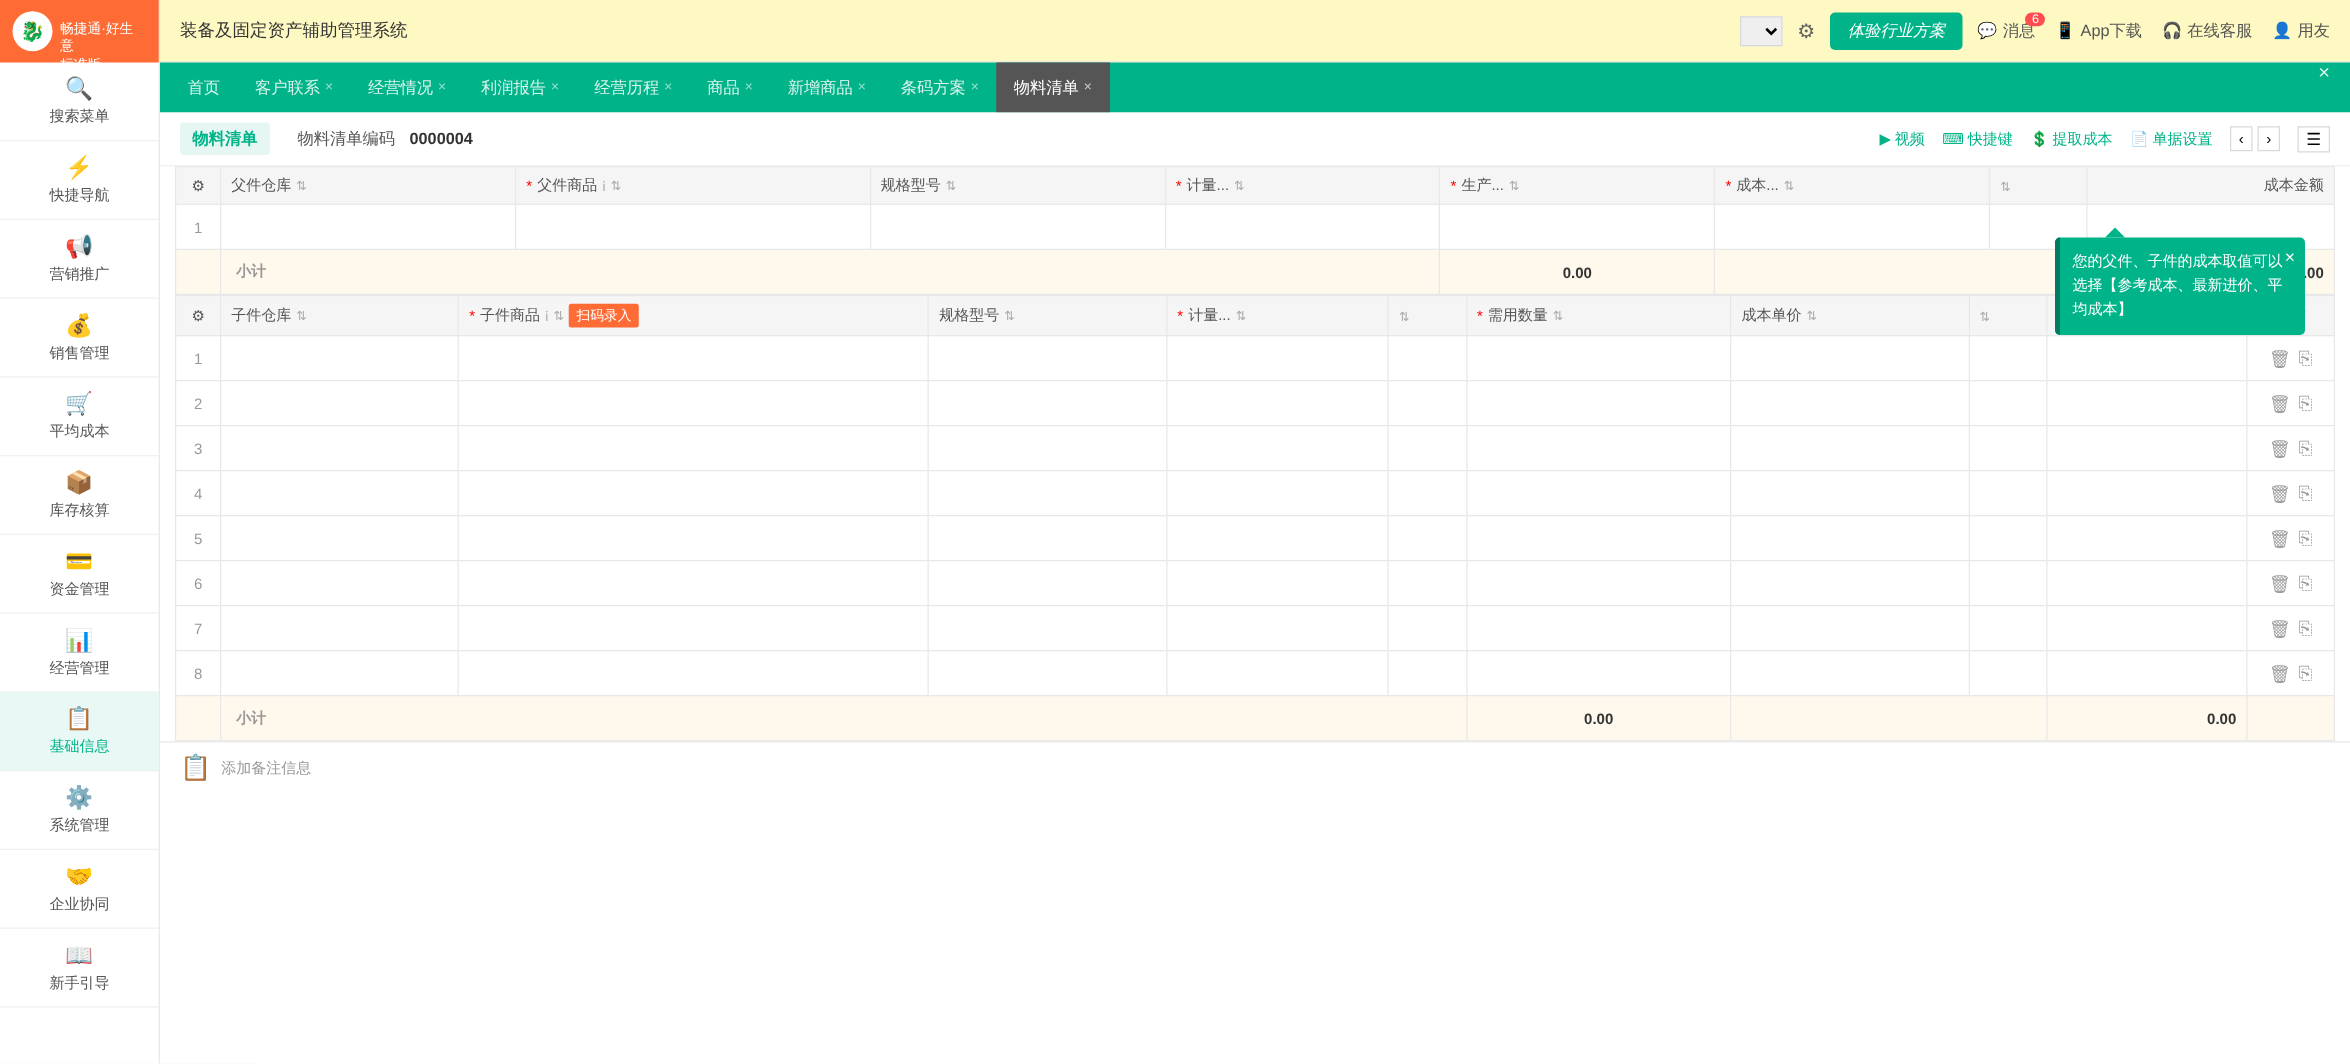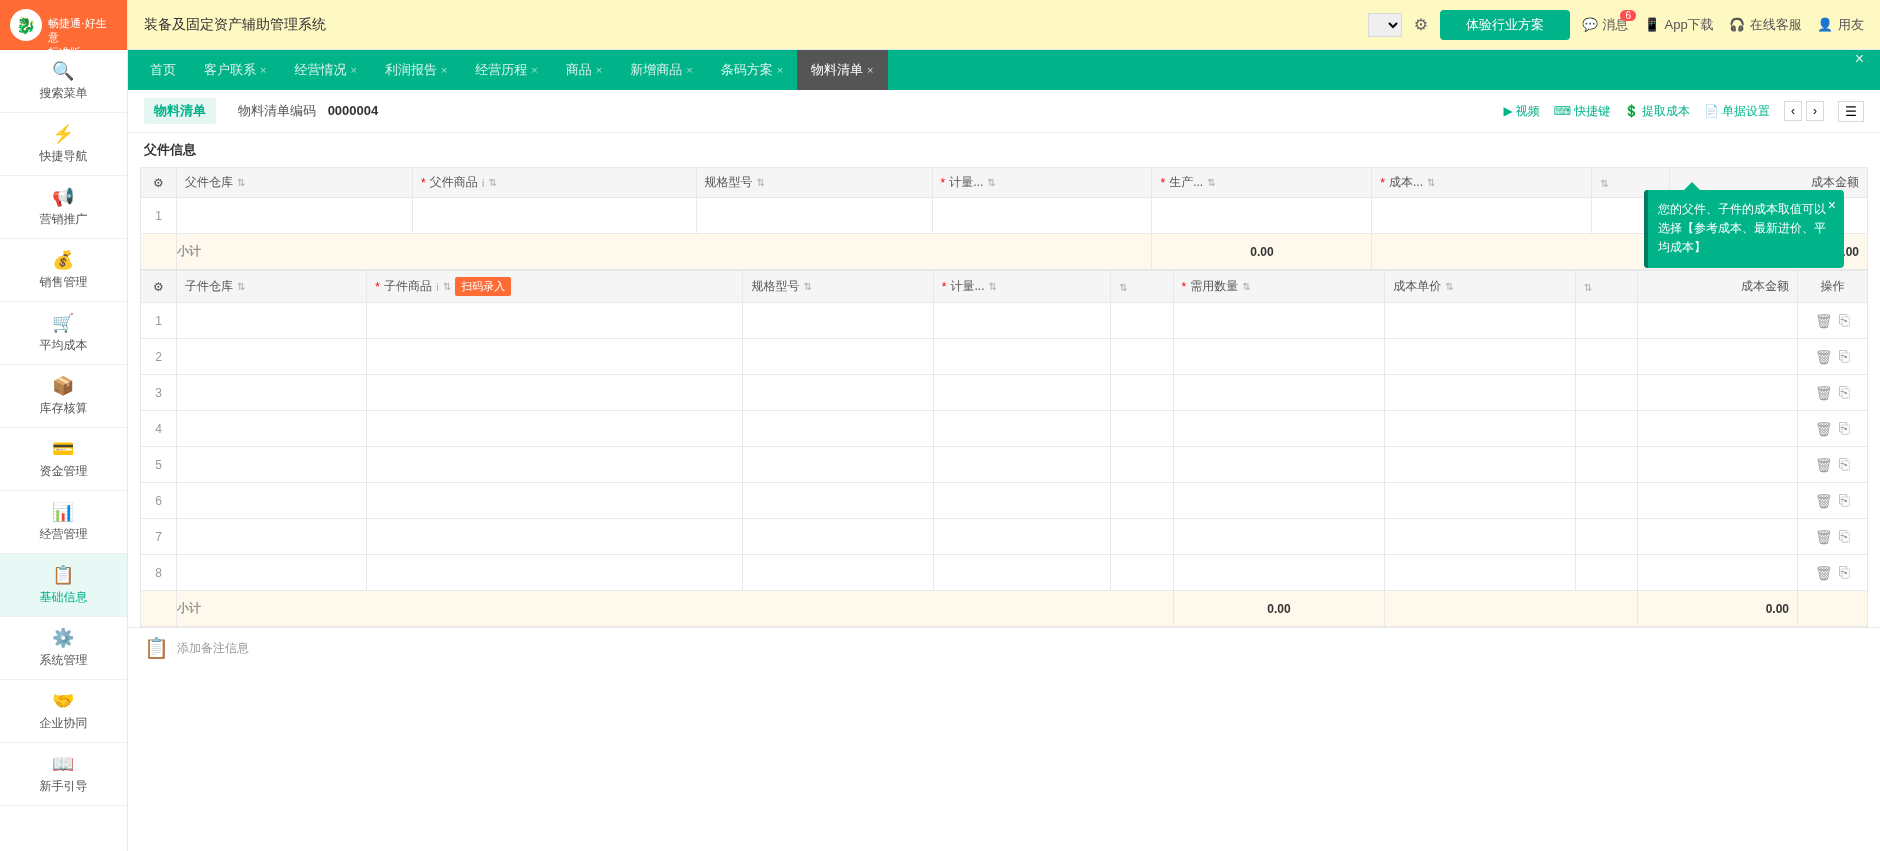--- a/index.html
+++ b/index.html
@@ -68,24 +68,25 @@
       padding: 0 16px;
       gap: 12px;
       border-bottom: 1px solid #e8e8e8;
     }
     .topbar-title { font-size: 14px; color: #333; flex: 1; }
     .topbar-settings { color: #666; font-size: 16px; cursor: pointer; }
     .topbar-btn {
       background: #00b388;
       color: #fff;
       border: none;
-      padding: 6px 26px;
+      padding: 6px 14px;
       border-radius: 4px;
       cursor: pointer;
       font-size: 13px;
+      font-style: italic;
     }
     .topbar-right { display: flex; align-items: center; gap: 16px; margin-left: auto; }
     .topbar-right-item { display: flex; align-items: center; gap: 4px; color: #555; font-size: 13px; cursor: pointer; position: relative; }
     .badge { background: #ff4d4f; color: #fff; font-size: 10px; border-radius: 8px; padding: 0 4px; min-width: 16px; text-align: center; position: absolute; top: -6px; right: -8px; }
 
     
     .navtabs {
       background: #00b388;
       display: flex;
       align-items: flex-start;
@@ -172,21 +173,21 @@
       text-align: left;
       vertical-align: middle;
     }
     .row-num {
       text-align: center;
       color: #999;
       width: 36px;
       padding: 0 4px;
     }
     .subtotal-row { background: #fef9ec; }
-    .subtotal-row td { font-weight: bold; color: #333; padding: 4px 0; }
+    .subtotal-row td { font-weight: bold; color: #333; padding: 4px 12px; }
     .col-config { width: 36px; text-align: center; }
     .col-actions { width: 70px; text-align: center; }
     .action-icons { display: flex; gap: 6px; justify-content: center; align-items: center; padding: 0 6px; }
     .action-icon { color: #999; cursor: pointer; font-size: 14px; }
     .scan-btn {
       background: #ff6b35;
       color: #fff;
       border: none;
       padding: 2px 6px;
       font-size: 11px;
@@ -396,21 +397,20 @@
         <button class="page-header-grid-btn">☰</button>
       </div>
     </div>
 
     <div class="tooltip-popup" style="position:absolute; top:100px; right:36px;">
       <div class="tooltip-bar"></div>
       <span class="tooltip-close">×</span>
       <span>您的父件、子件的成本取值可以选择【参考成本、最新进价、平均成本】</span>
     </div>
 
-    <div class="section-title">父件信息</div>
     <div class="table-wrap">
       <table>
         <thead>
           <tr>
             <th class="col-config">⚙</th>
             <th>
                 <div class="th-content">
                   <span>父件仓库</span>
                   <span class="sort-icon">⇅</span>
                 </div>

